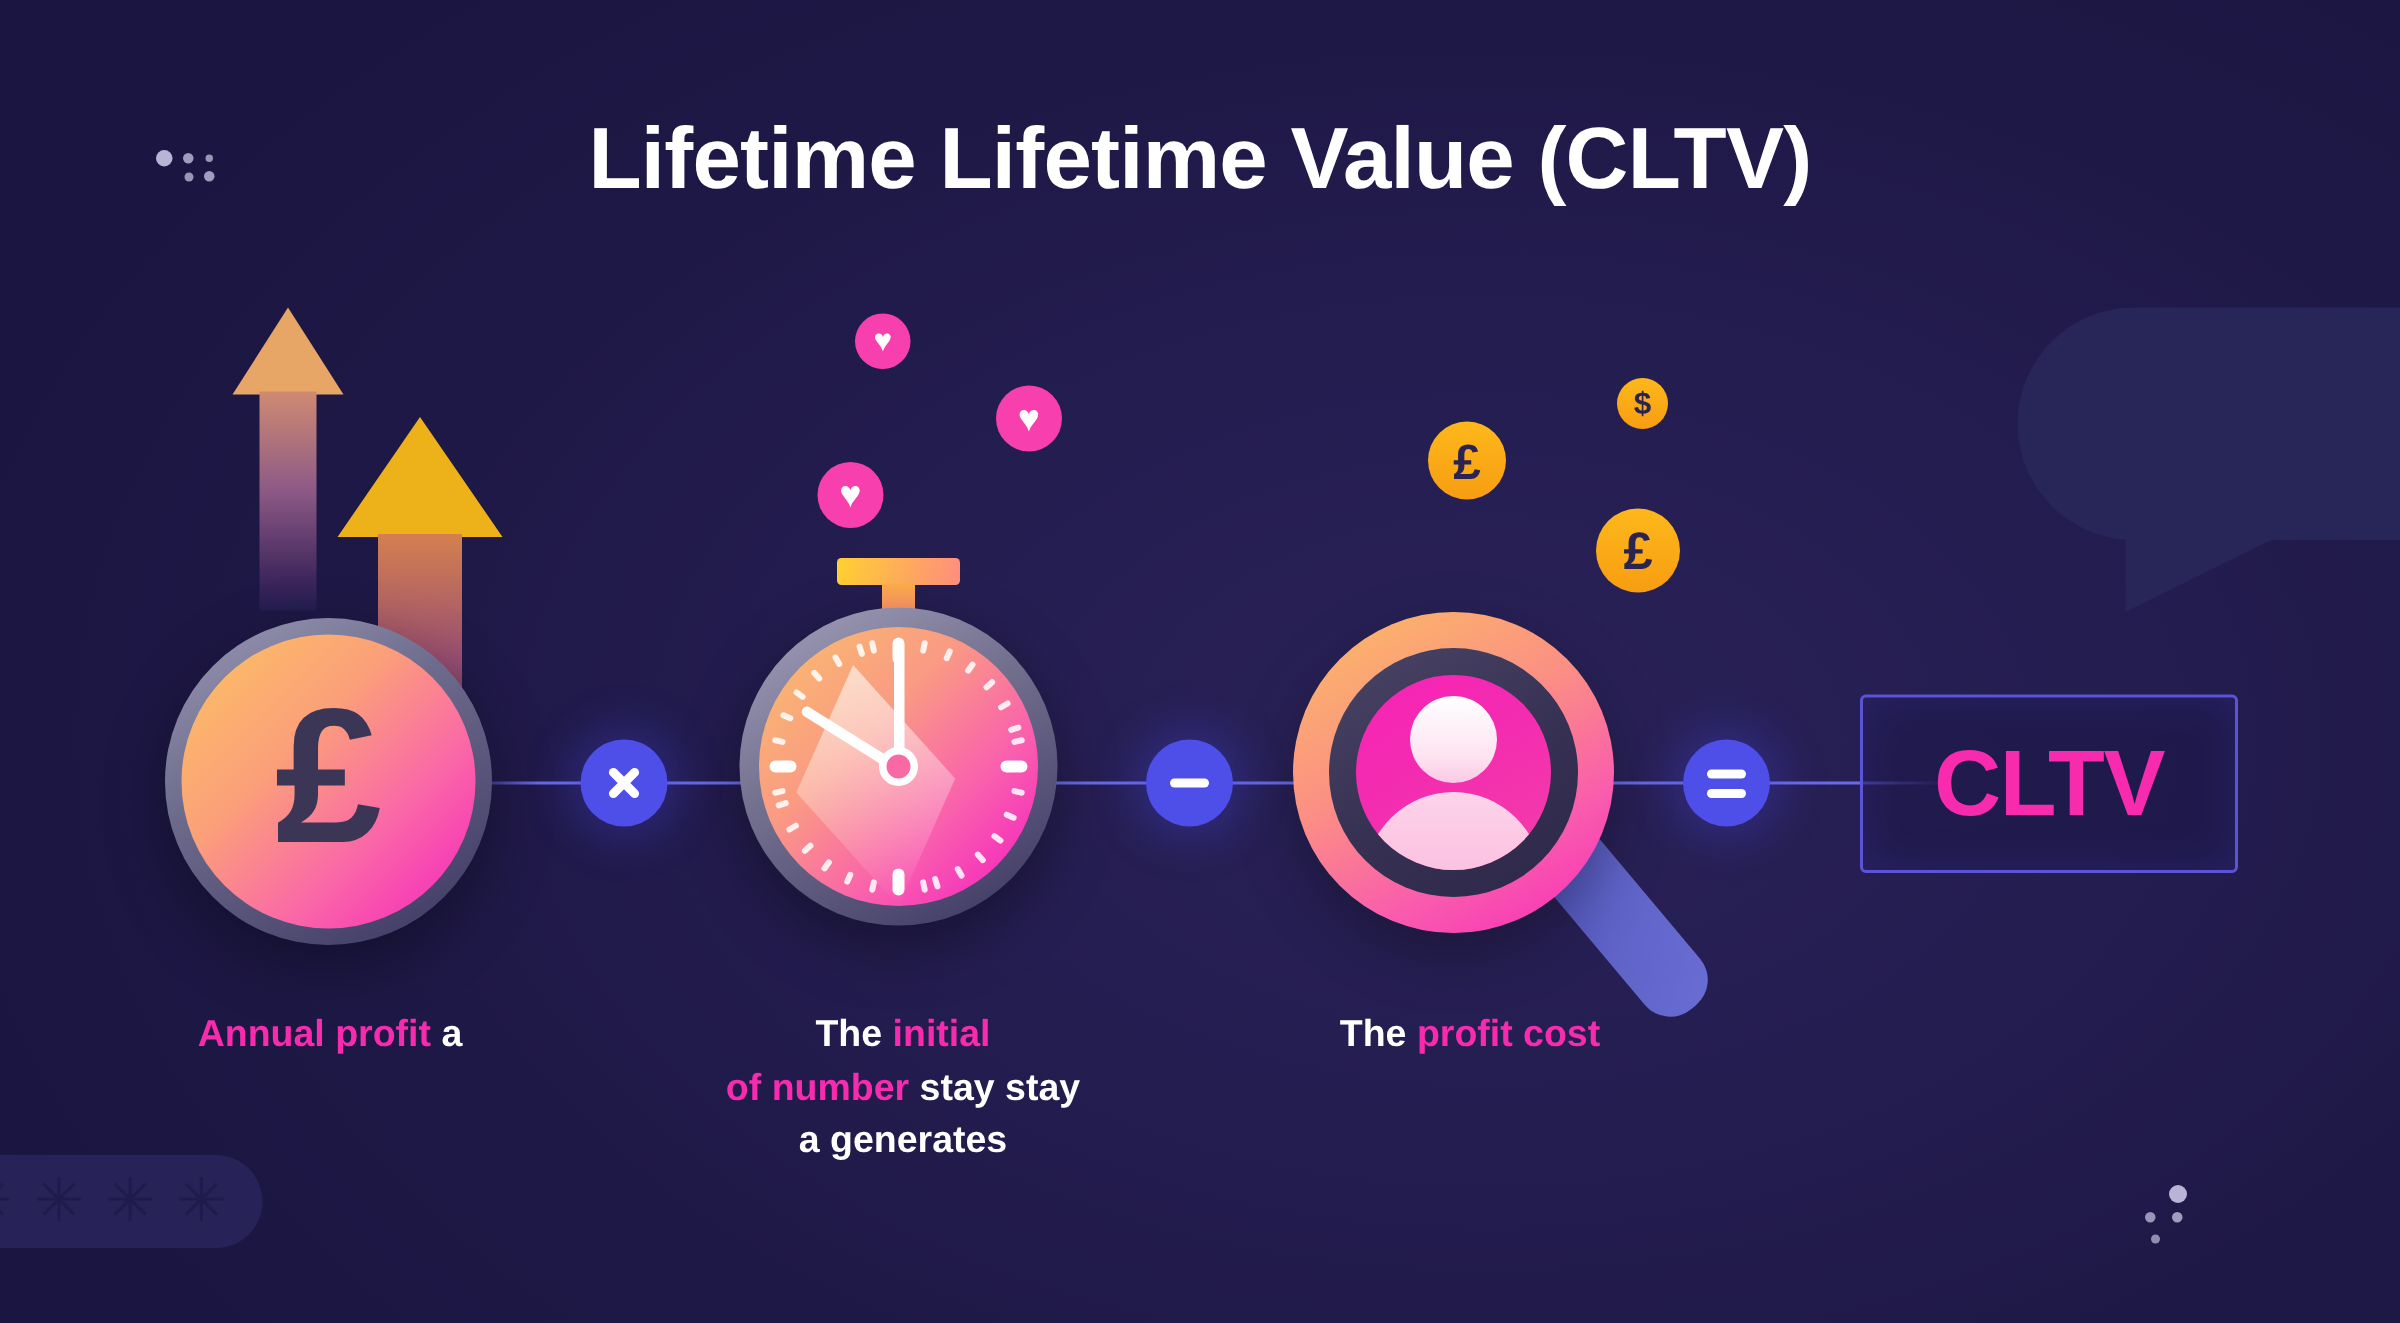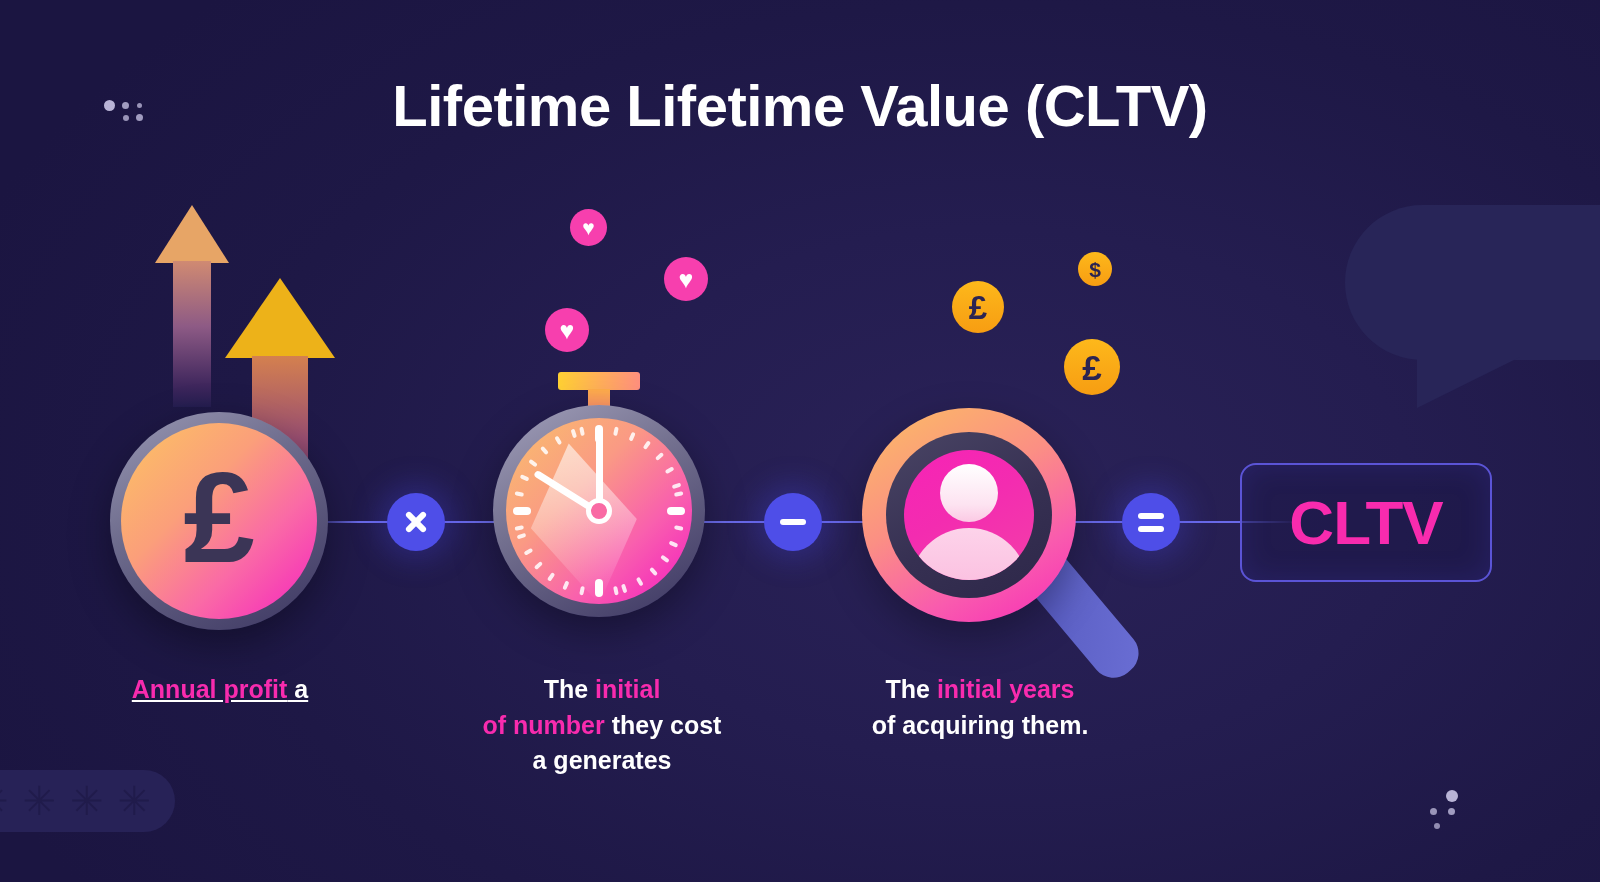--- a/index.html
+++ b/index.html
@@ -116,21 +116,21 @@
   .op-minus .bar { width: 26px; height: 6px; }
   .op-eq .stack { display: flex; flex-direction: column; gap: 7px; }
   .op-eq .bar { width: 26px; height: 6px; }
 
   
   .result-box {
     position: absolute;
     left: 1240px; top: 463px;
     width: 248px; height: 115px;
     border: 2px solid #5b54d6;
-    border-radius: 16px;
+    border-radius: 4px;
     background: rgba(30,24,72,.55);
     display: flex; align-items: center; justify-content: center;
     box-shadow: 0 0 30px rgba(80,70,220,.18) inset;
   }
   .result-box .label {
     color: #f82bae;
     font-size: 62px;
     font-weight: bold;
     letter-spacing: -1px;
   }
@@ -349,21 +349,21 @@
   
   .caption {
     position: absolute;
     text-align: center;
     color: #ffffff;
     font-size: 25px;
     font-weight: bold;
     line-height: 1.42;
   }
   .caption .hl { color: #f82bae; }
-  .cap-1 { left: 60px; top: 672px; width: 320px; text-decoration: underline; }
+  .cap-1 { left: 60px; top: 672px; width: 320px; }
   .cap-2 { left: 452px; top: 672px; width: 300px; }
   .cap-3 { left: 820px; top: 672px; width: 320px; }
 </style>
 </head>
 <body>
 
 <div id="stage">
 
   <div class="speech-bubble"></div>
 
@@ -501,22 +501,21 @@
   <div class="bubble coin coin-3">
     <span>£</span>
   </div>
 
   <div class="caption cap-1">
     <span class="hl">Annual profit</span><span> a</span><br>
   </div>
 
   <div class="caption cap-2">
     <span>The </span><span class="hl">initial</span><br>
-    <span class="hl">of number</span><span> they cost</span><br>
+    <span class="hl">of number</span><span> stay stay</span><br>
     <span>a generates</span>
   </div>
 
   <div class="caption cap-3">
-    <span>The </span><span class="hl">initial years</span><br>
-    <span>of acquiring them.</span>
+    <span>The </span><span class="hl">profit cost</span><br>
   </div>
 
 </div>
 
 </body></html>

